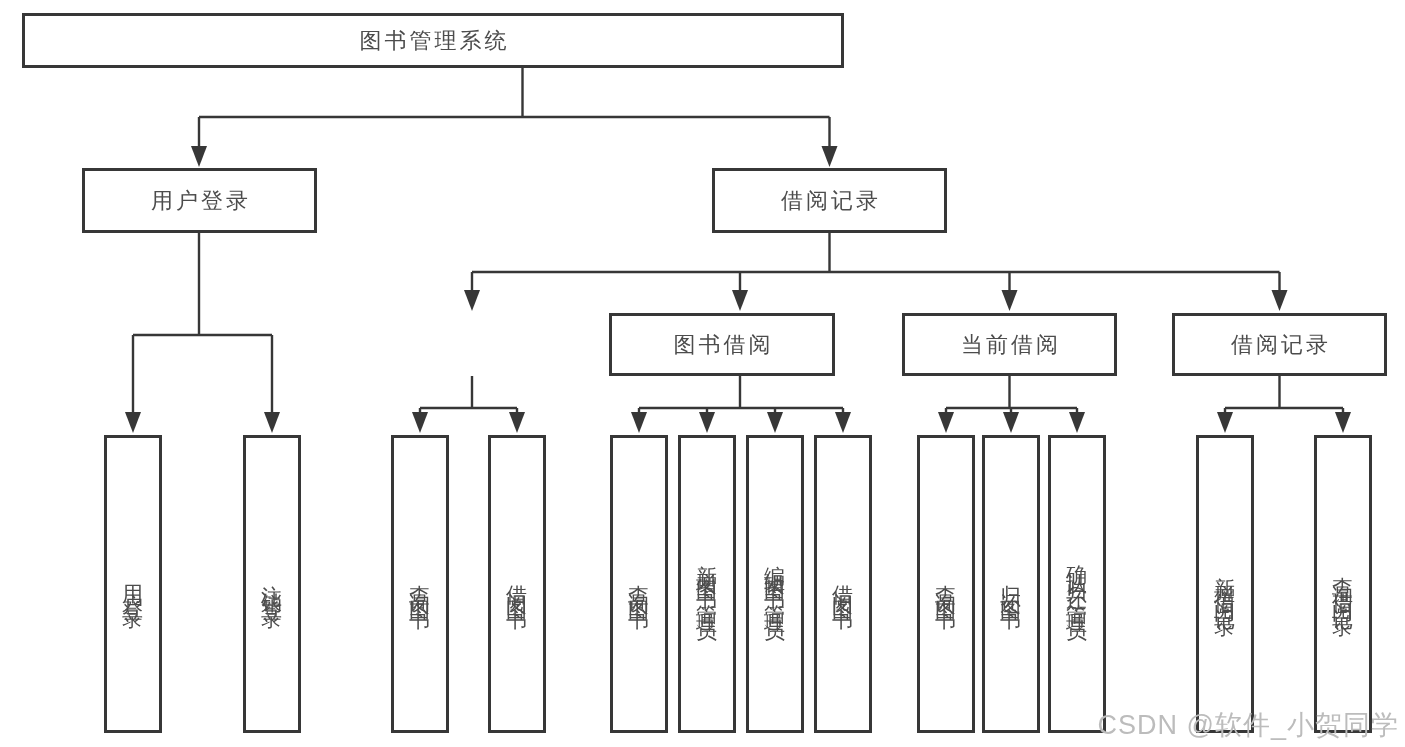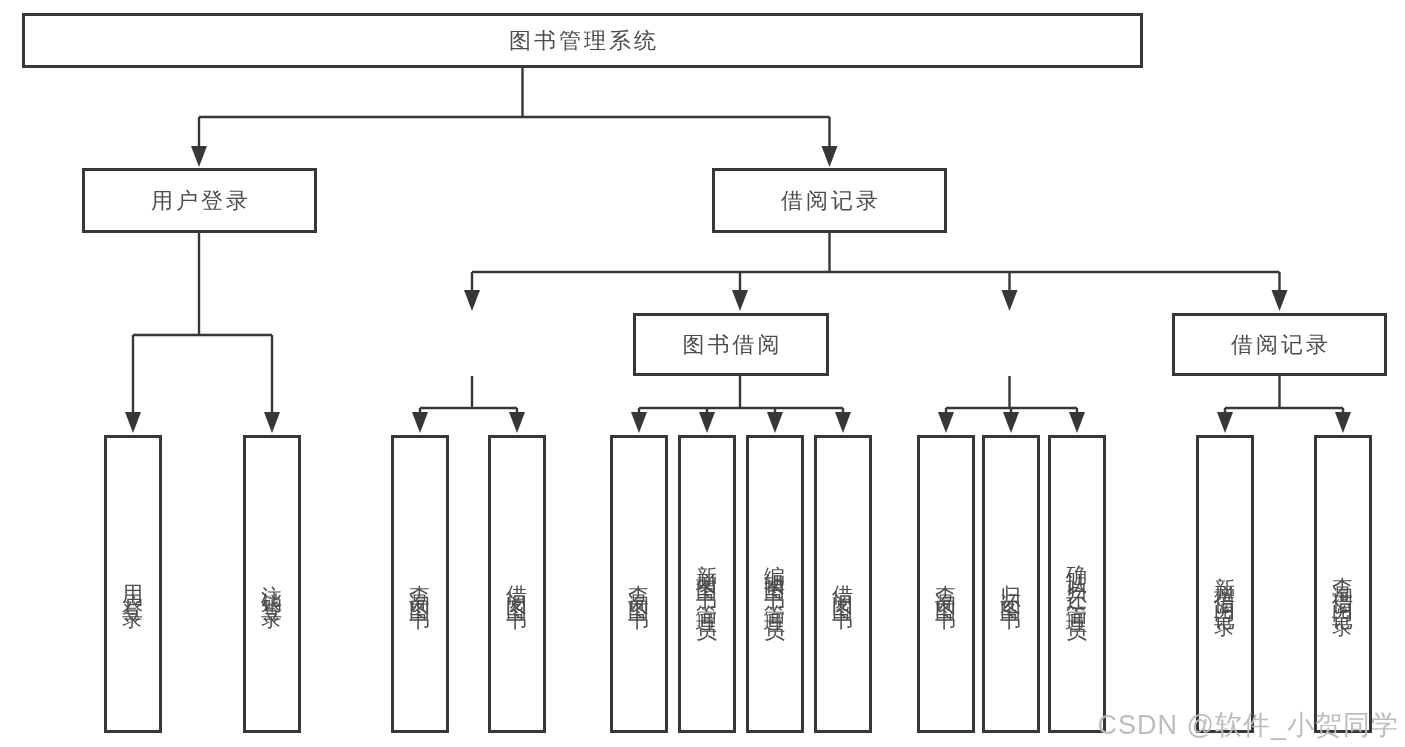--- a/index.html
+++ b/index.html
@@ -90,33 +90,36 @@
     <path d="M1009.5 376 V408 M946 408 H1077 M946 408 V415 M1011 408 V415 M1077 408 V415"></path>
     <polygon points="938,412 954,412 946,433"></polygon>
     <polygon points="1003,412 1019,412 1011,433"></polygon>
     <polygon points="1069,412 1085,412 1077,433"></polygon>
 
     <path d="M1279.5 376 V408 M1225 408 H1343 M1225 408 V415 M1343 408 V415"></path>
     <polygon points="1217,412 1233,412 1225,433"></polygon>
     <polygon points="1335,412 1351,412 1343,433"></polygon>
   </svg>
 
-  <div class="node" style="left:22px;top:13px;width:1121px;height:55px">
+  <div class="node" style="left:22px;top:13px;width:822px;height:55px">
     <span class="lbl">图书管理系统</span>
   </div>
 
   <div class="node" style="left:82px;top:168px;width:235px;height:65px">
     <span class="lbl">用户登录</span>
   </div>
   <div class="node" style="left:712px;top:168px;width:235px;height:65px">
     <span class="lbl">借阅记录</span>
   </div>
 
-  <div class="node" style="left:633px;top:313px;width:196px;height:63px">
+  <div class="node" style="left:609px;top:313px;width:226px;height:63px">
     <span class="lbl">图书借阅</span>
+  </div>
+  <div class="node" style="left:902px;top:313px;width:215px;height:63px">
+    <span class="lbl">当前借阅</span>
   </div>
   <div class="node" style="left:1172px;top:313px;width:215px;height:63px">
     <span class="lbl">借阅记录</span>
   </div>
 
   <div class="node vnode" style="left:104px;top:435px;width:58px;height:298px">
     <span class="lbl">用户登录</span>
   </div>
   <div class="node vnode" style="left:243px;top:435px;width:58px;height:298px">
     <span class="lbl">注销登录</span>

